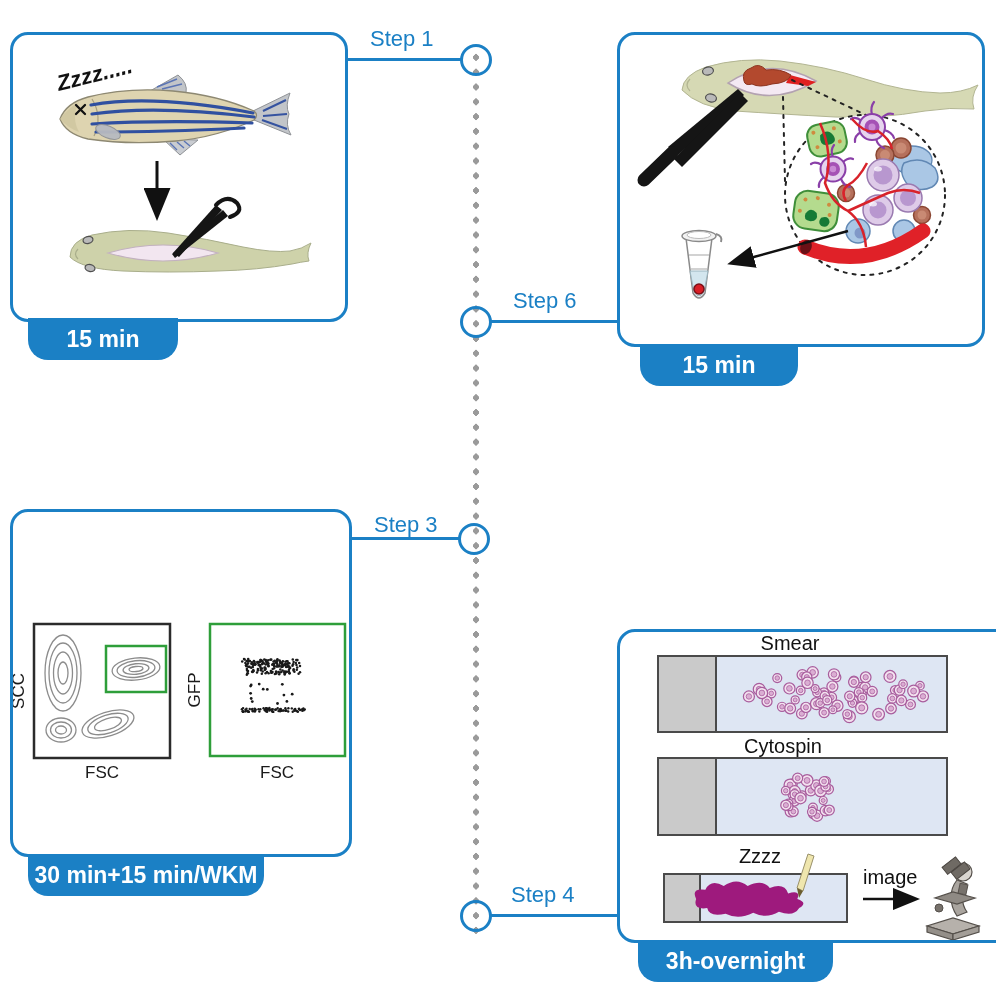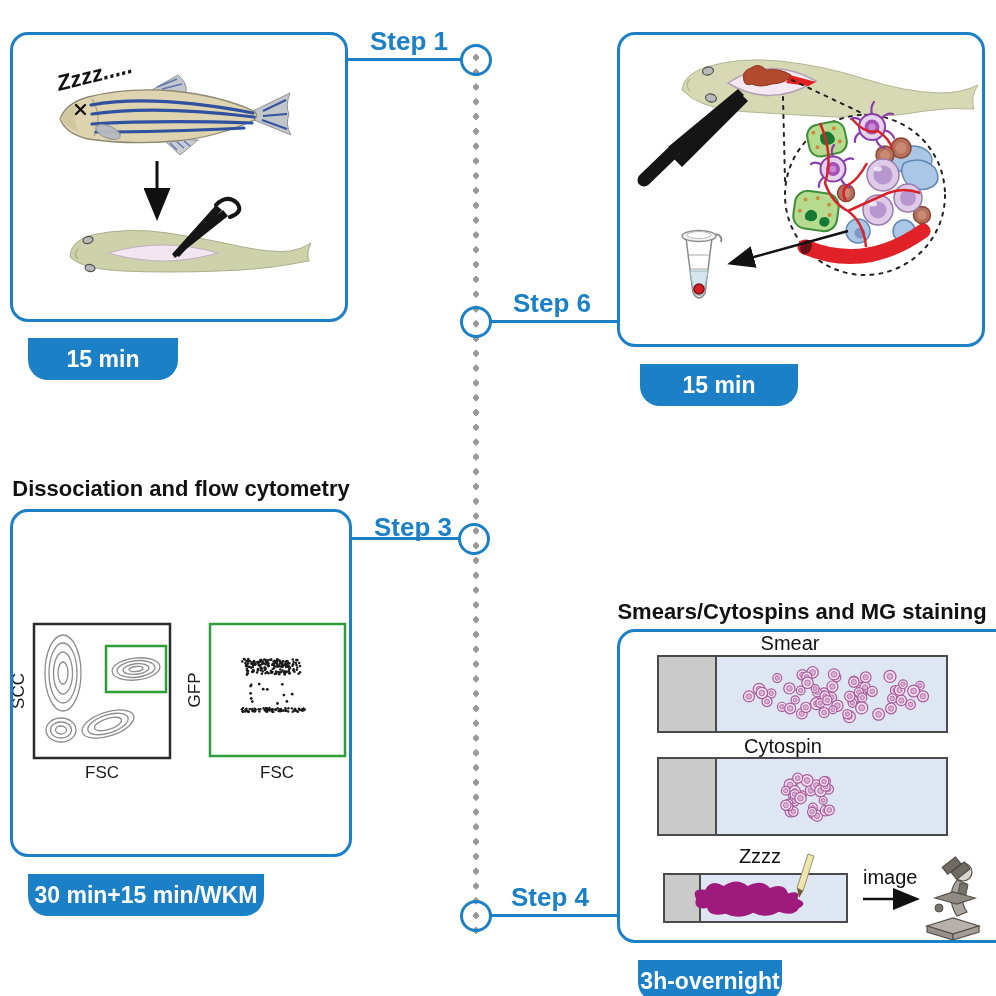--- a/index.html
+++ b/index.html
@@ -1,22 +1,22 @@
 <!DOCTYPE html>
 <html><head>
 <meta charset="utf-8">
 <style>
   :root{ --blue:#1B80C5; --green:#2E9E3A; }
   *{margin:0;padding:0;box-sizing:border-box;}
   body{background:#fff;font-family:"Liberation Sans",sans-serif;}
   .stage{position:relative;width:996px;height:996px;background:#fff;overflow:hidden;}
   .panel{position:absolute;background:#fff;border:3px solid var(--blue);border-radius:18px;}
   .panel-title{position:absolute;transform:translateX(-50%);font-weight:700;font-size:22px;color:#111;white-space:nowrap;}
-  .badge{position:absolute;background:var(--blue);color:#fff;font-weight:700;font-size:23px;text-align:center;height:42px;line-height:42px;border-radius:0 0 20px 20px;white-space:nowrap;margin-top:20px;}
-  .step-label{position:absolute;color:var(--blue);font-weight:700;font-size:26px;white-space:nowrap;}
+  .badge{position:absolute;background:var(--blue);color:#fff;font-weight:700;font-size:23px;text-align:center;height:42px;line-height:42px;border-radius:0 0 20px 20px;white-space:nowrap;}
+  .step-label{position:absolute;color:var(--blue);font-weight:400;font-size:22px;white-space:nowrap;}
   .connector{position:absolute;height:3px;background:var(--blue);}
   .timeline-dots{position:absolute;left:470px;top:50px;width:12px;height:888px;
     background-image:radial-gradient(circle 3.1px at 6px 7.4px,#9a9a9a 98%,transparent 100%);
     background-size:12px 14.8px;background-repeat:repeat-y;}
   .node{position:absolute;width:32px;height:32px;border:3px solid var(--blue);border-radius:50%;background:transparent;}
   .panel svg.fill{position:absolute;left:0;top:0;}
   
   .axis-label{font-size:17px;fill:#1a1a1a;}
   .contour{fill:none;stroke:#8c8c8c;stroke-width:1.3;}
   .gfp-dot circle{fill:#1a1a1a;}
@@ -215,21 +215,20 @@
         <line x1="71" y1="234" x2="87" y2="234" stroke="#b5b5b5" stroke-width="1.2"></line>
         <ellipse cx="79" cy="201" rx="17" ry="5.5" fill="#f2f2f2" stroke="#8a8a8a" stroke-width="1.5"></ellipse>
         <ellipse cx="79" cy="200" rx="12" ry="3.5" fill="#fff" stroke="#bbb" stroke-width="1"></ellipse>
         <path d="M96,199 q7,2 5,8" fill="none" stroke="#8a8a8a" stroke-width="2"></path>
       </g>
       <line x1="228" y1="196" x2="112" y2="228" stroke="#111" stroke-width="2.5" marker-end="url(#p2-arrow)"></line>
     </svg>
   </div>
   <div class="badge" style="left:640px;top:344px;width:158px;">15 min</div>
 
-  <div class="panel-title" style="left:181px;top:476px;">Dissociation and flow cytometry</div>
   <div class="panel" style="left:10px;top:509px;width:342px;height:348px;">
     <svg class="fill" width="336" height="342" viewBox="0 0 336 342">
 
       <g>
         <rect x="21" y="112" width="136" height="134" fill="#fff" stroke="#2b2b2b" stroke-width="2.5"></rect>
         <g class="contour" transform="translate(50,161)">
           <ellipse rx="18" ry="38"></ellipse>
             <ellipse rx="14" ry="30"></ellipse>
             <ellipse rx="9.5" ry="21"></ellipse>
             <ellipse rx="5" ry="11"></ellipse>
@@ -536,21 +535,20 @@
             <circle cx="256.9" cy="197.6" r="1.2"></circle>
             <circle cx="281.3" cy="198.7" r="1.2"></circle>
           </g>
         <text class="axis-label" transform="translate(187,178) rotate(-90)" text-anchor="middle">GFP</text>
         <text class="axis-label" x="264" y="266" text-anchor="middle">FSC</text>
       </g>
     </svg>
   </div>
   <div class="badge" style="left:28px;top:854px;width:236px;">30 min+15 min/WKM</div>
 
-  <div class="panel-title" style="left:802px;top:599px;">Smears/Cytospins and MG staining</div>
   <div class="panel" style="left:617px;top:629px;width:434px;height:314px;">
     <div class="slide-label" style="left:170px;top:0px;">Smear</div>
     <div class="slide" style="left:37px;top:23px;width:291px;height:78px;">
       <div class="frost"></div>
       <svg viewBox="0 0 291 78">
           <g id="g-smear">
             <circle class="co" cx="160.2" cy="49.2" r="6.3"></circle>
             <circle class="ci" cx="160.2" cy="49.2" r="3.1"></circle>
             <circle class="co" cx="123.9" cy="52.5" r="4.8"></circle>
             <circle class="ci" cx="123.9" cy="52.5" r="2.4"></circle>
@@ -763,15 +761,15 @@
         <path d="M34,70 C26,58 26,44 34,34 L44,38 C38,46 38,58 44,66 Z" fill="#aaa59f" stroke="#55504b" stroke-width="1.2"></path>
         <polygon points="12,52 34,58 52,52 30,46" fill="#8f8a84" stroke="#55504b" stroke-width="1.2"></polygon>
         <rect x="36" y="38" width="8" height="10" transform="rotate(12 40 43)" fill="#77726c" stroke="#55504b" stroke-width="1"></rect>
         <circle cx="40" cy="26" r="9" fill="#d9d5cf" stroke="#55504b" stroke-width="1.2"></circle>
         <rect x="-15" y="-5" width="17" height="9" transform="translate(34,16) rotate(-38)" fill="#6f6a64" stroke="#4a4540" stroke-width="1"></rect>
         <rect x="-15" y="-5" width="17" height="9" transform="translate(43,21) rotate(-38)" fill="#6f6a64" stroke="#4a4540" stroke-width="1"></rect>
         <circle cx="16" cy="62" r="4" fill="#77726c" stroke="#55504b" stroke-width="1"></circle>
       </g>
     </svg>
   </div>
-  <div class="badge" style="left:638px;top:940px;width:144px;">3h-overnight</div>
+  <div class="badge" style="left:638px;top:940px;width:195px;">3h-overnight</div>
 
 </div>
 
 </body></html>

